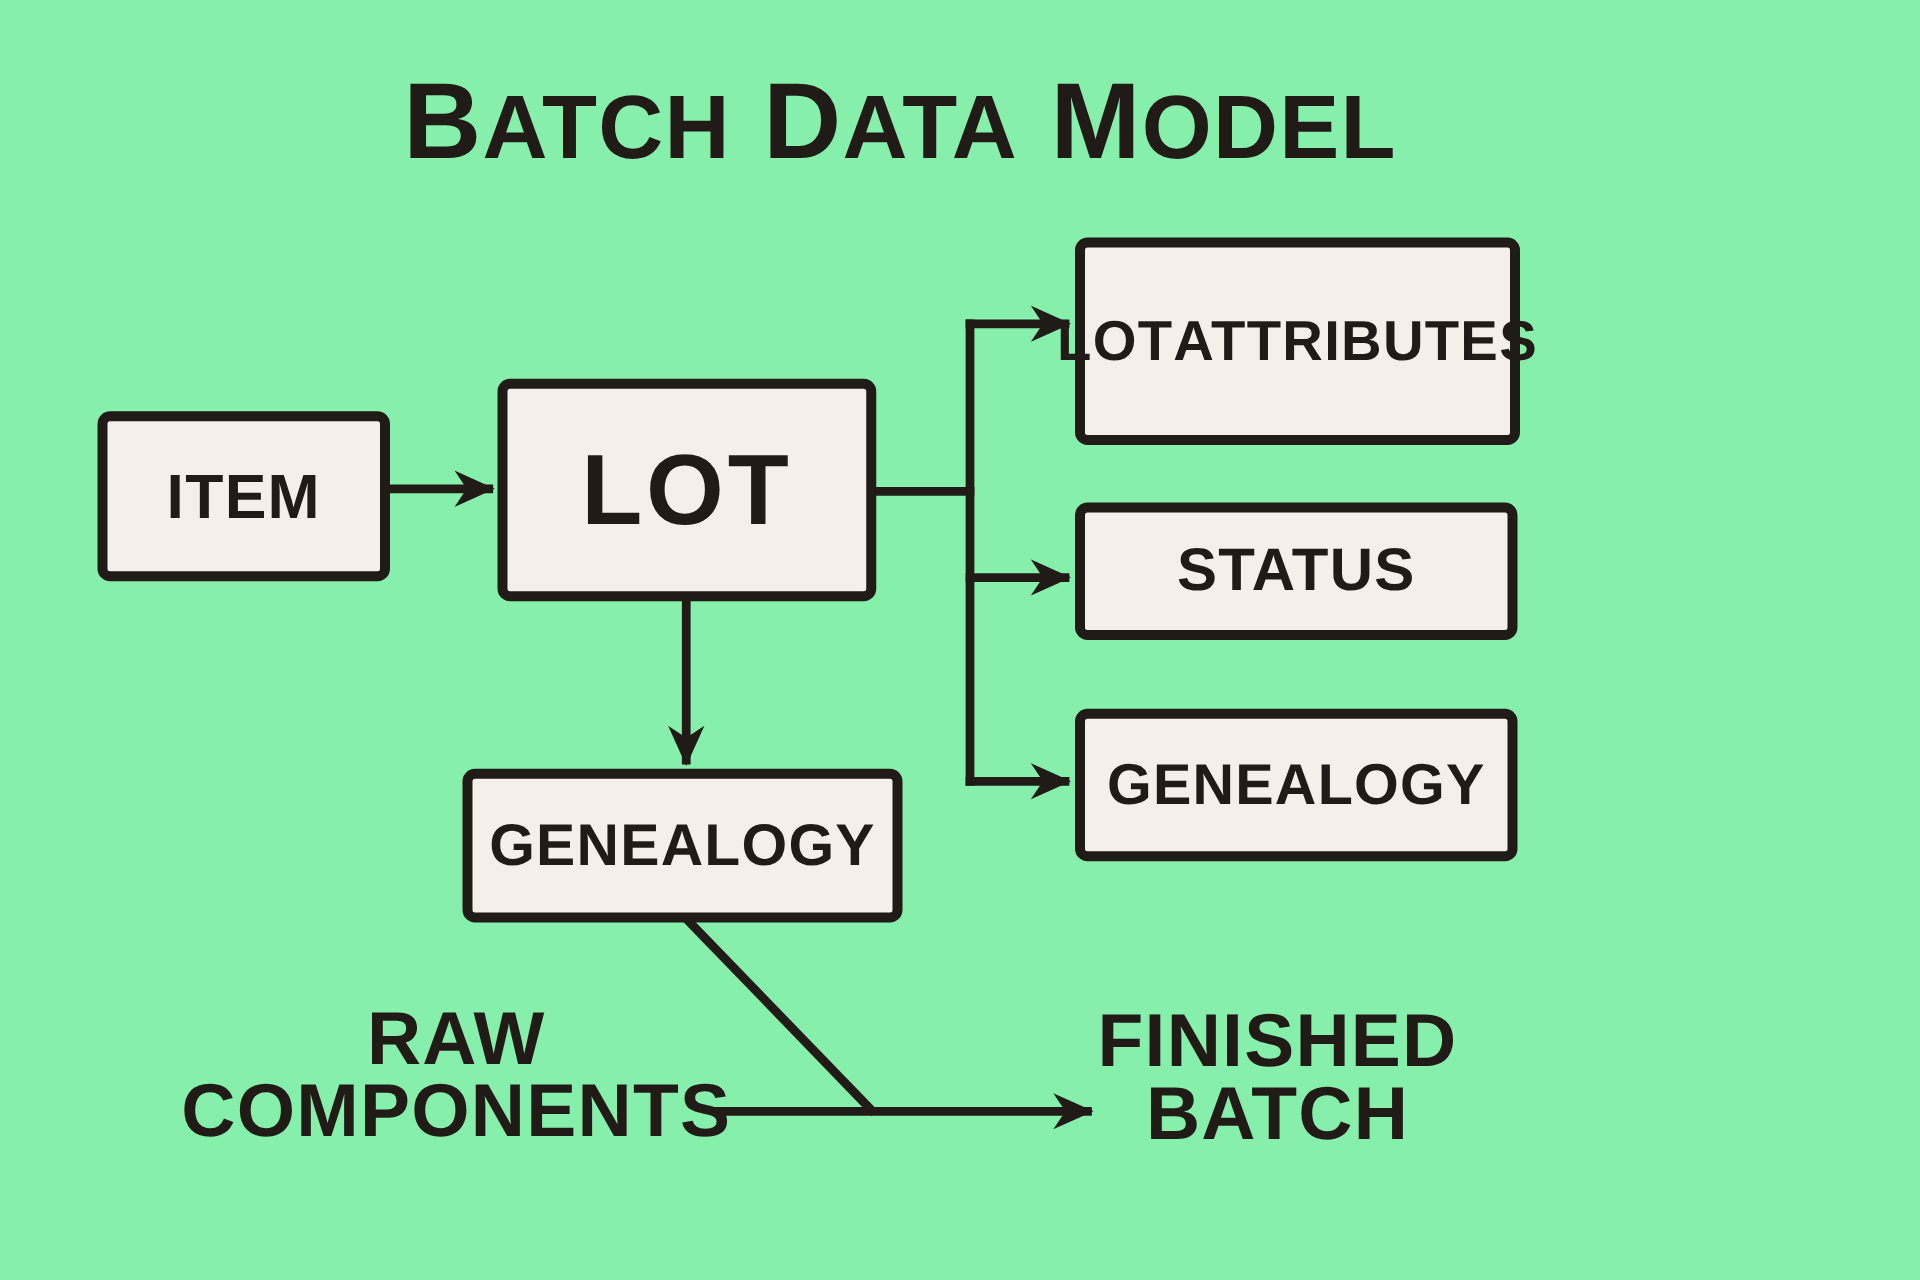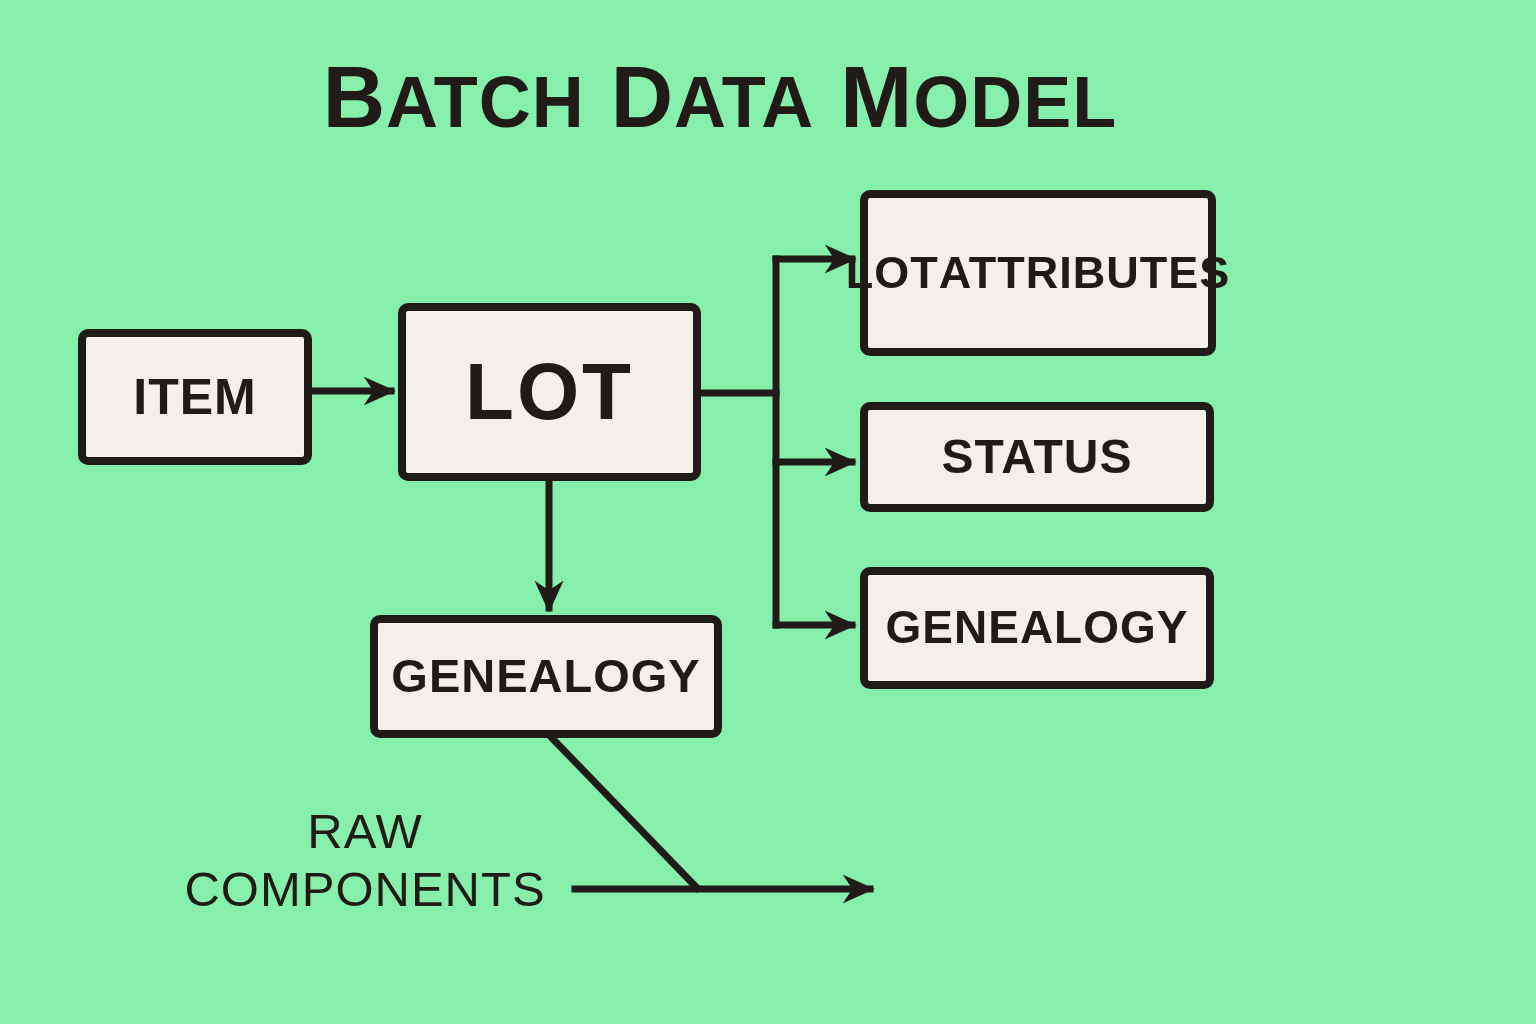--- a/index.html
+++ b/index.html
@@ -64,22 +64,22 @@
   .node-lot        { left: 398px; top: 303px; width: 303px; height: 178px; font-size: 80px; letter-spacing: 3px; }
   .node-lot-attributes { left: 860px; top: 190px; width: 356px; height: 166px; font-size: 45px; }
   .node-status     { left: 860px; top: 402px; width: 354px; height: 110px; font-size: 48px; }
   .node-locations  { left: 860px; top: 567px; width: 354px; height: 122px; font-size: 46px; }
   .node-genealogy  { left: 370px; top: 615px; width: 352px; height: 123px; font-size: 47px; }
   
   .floatlabel {
     position: absolute;
     width: 500px;
     text-align: center;
-    font-weight: normal;
-    font-size: 49px;
+    font-weight: bold;
+    font-size: 60px;
     letter-spacing: 1px;
     line-height: 58px;
   }
   .label-raw-components { left: 115px; top: 802px; }
   .label-finished-batch { left: 772px; top: 804px; }
 </style>
 </head>
 <body>
 
 <div class="canvas">
@@ -130,14 +130,18 @@
 
   <div class="node node-genealogy">
     <span>GENEALOGY</span>
   </div>
 
   <div class="floatlabel label-raw-components">
     <div>RAW</div>
     <div>COMPONENTS</div>
   </div>
 
+  <div class="floatlabel label-finished-batch">
+    <div>FINISHED</div>
+    <div>BATCH</div>
+  </div>
 
 </div>
 
 </body></html>

